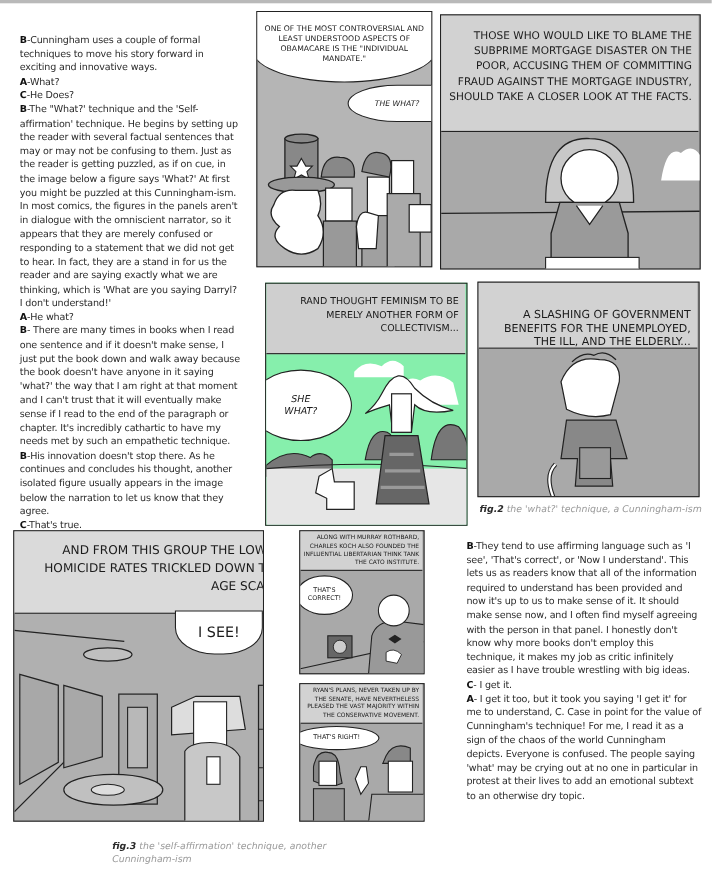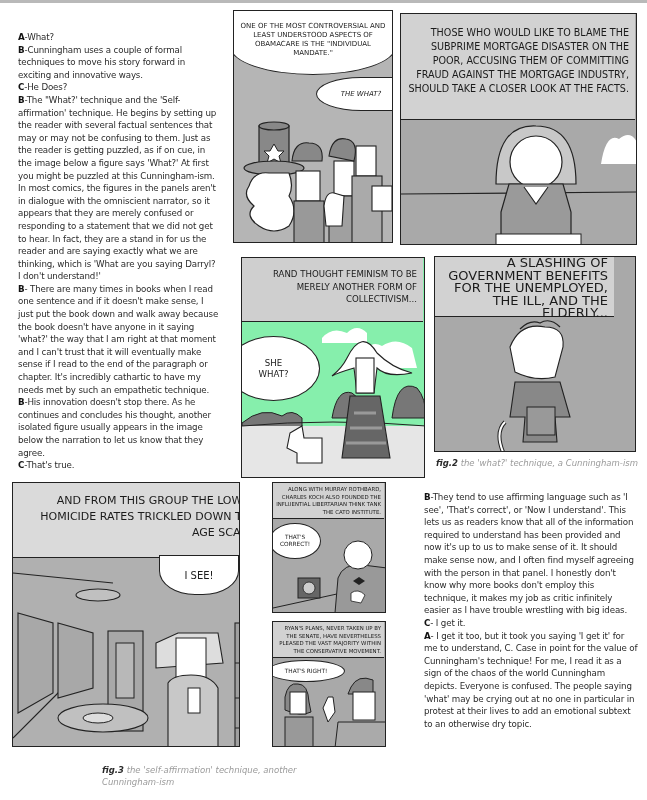--- a/index.html
+++ b/index.html
@@ -17,24 +17,25 @@
   .fig { position:absolute; font-family:"DejaVu Sans", sans-serif; font-size:8.5px; line-height:12px; color:#9a9a9a; font-style:italic; }
   .fig b { font-style:italic; color:#2a2a2a; font-weight:bold; }
   svg { display:block; }
 </style>
 </head>
 <body>
 
 <div class="topbar"></div>
 
 <div class="text" style="left:18px; top:31px; width:202px;">
+  <p><b>B</b><span>-Cunningham uses a couple of formal techniques to move his story forward in exciting and innovative ways.</span></p>
   <p><b>A</b><span>-What?</span></p>
-  <p><b>B</b><span>-Cunningham uses a couple of formal techniques to move his story forward in exciting and innovative ways.</span></p>
   <p><b>C</b><span>-He Does?</span></p>
   <p><b>B</b><span>-The "What?' technique and the 'Self-affirmation' technique. He begins by setting up the reader with several factual sentences that may or may not be confusing to them. Just as the reader is getting puzzled, as if on cue, in the image below a figure says 'What?' At first you might be puzzled at this Cunningham-ism. In most comics, the figures in the panels aren't in dialogue with the omniscient narrator, so it appears that they are merely confused or responding to a statement that we did not get to hear. In fact, they are a stand in for us the reader and are saying exactly what we are thinking, which is 'What are you saying Darryl? I don't understand!'</span></p>
+  <p><b>A</b><span>-He what?</span></p>
   <p><b>B</b><span>- There are many times in books when I read one sentence and if it doesn't make sense, I just put the book down and walk away because the book doesn't have anyone in it saying 'what?' the way that I am right at that moment and I can't trust that it will eventually make sense if I read to the end of the paragraph or chapter. It's incredibly cathartic to have my needs met by such an empathetic technique.</span></p>
   <p><b>B</b><span>-His innovation doesn't stop there. As he continues and concludes his thought, another isolated figure usually appears in the image below the narration to let us know that they agree.</span></p>
   <p><b>C</b><span>-That's true.</span></p>
 </div>
 
 <div class="panel" style="left:233px; top:10px; width:160px; height:233px; background:#b5b5b5;">
   <div class="bubble" style="left:-4px; top:-30px; width:166px; height:94px; border-radius:0 0 50% 50% / 0 0 30% 30%; font-size:7px; line-height:9px; padding:30px 8px 6px;">
     <span>One of the most controversial and least understood aspects of Obamacare is the "individual mandate."</span>
   </div>
   <div class="bubble" style="left:82px; top:66px; width:90px; height:34px; border-radius:50% 0 0 50% / 50% 0 0 50%; font-size:7px;font-style:italic;">
@@ -85,27 +86,27 @@
     <path d="M90 160 Q95 130 110 135 Q120 140 115 160 Z" fill="#777" stroke="#222" stroke-width="1"></path>
     <path d="M150 160 Q155 120 175 130 Q184 140 184 160 Z" fill="#777" stroke="#222" stroke-width="1"></path>
     <rect x="0" y="168" width="184" height="53" fill="#e6e6e6"></rect>
     <path d="M0 168 Q90 160 184 168" stroke="#222" stroke-width="1" fill="none"></path>
     <path d="M105 100 Q120 70 135 95 Q150 110 170 115 Q145 120 135 110 L132 135 L115 135 L112 110 Q95 115 90 118 Q100 110 105 100Z" fill="#fff" stroke="#222" stroke-width="1.1"></path>
     <rect x="114" y="100" width="18" height="35" fill="#fff" stroke="#222" stroke-width="1.1"></rect>
     <path d="M108 138 L138 138 L148 200 L100 200 Z" fill="#666" stroke="#222" stroke-width="1.1"></path>
     <path d="M112 155 L134 155 M108 170 L140 170 M104 185 L144 185" stroke="#999" stroke-width="3"></path>
     <path d="M48 175 L60 168 L62 180 L80 180 L80 205 L55 205 L55 195 L45 190 Z" fill="#fff" stroke="#222" stroke-width="1.1"></path>
   </svg>
-  <div class="bubble" style="left:-15px; top:78px; width:93px; height:65px; font-size:8.6px; line-height:11px;">
+  <div class="bubble" style="left:-15px; top:78px; width:93px; height:65px; font-size:8.6px; line-height:11px;font-style:italic;">
     <span style="max-width:40px;">She what?</span>
   </div>
 </div>
 
 <div class="panel" style="left:434px; top:256px; width:202px; height:196px;">
-  <div class="caption-box" style="left:0; top:0; width:179px; height:60px; font-size:13px; line-height:12.5px; padding:0 6px 0;">
+  <div class="caption-box" style="left:0; top:0; width:199px; height:60px; font-size:10px; line-height:12.5px; padding:24px 6px 0;">
     <span>A slashing of government benefits for the unemployed, the ill, and the elderly...</span>
   </div>
   <svg width="202" height="196" style="position:absolute;left:0;top:0;">
     <path d="M75 90 Q85 65 110 70 Q130 70 128 90 L120 120 Q100 125 80 115 Z" fill="#fff" stroke="#222" stroke-width="1.1"></path>
     <path d="M85 72 Q95 62 105 66 Q115 60 125 70" fill="none" stroke="#222" stroke-width="1.2"></path>
     <path d="M80 125 L125 125 L135 160 L120 160 L122 185 L88 185 L90 160 L75 160 Z" fill="#888" stroke="#222" stroke-width="1.1"></path>
     <rect x="92" y="150" width="28" height="28" fill="#999" stroke="#222" stroke-width="1"></rect>
     <path d="M70 165 Q60 175 68 195" stroke="#222" stroke-width="4" fill="none"></path>
     <path d="M70 165 Q60 175 68 195" stroke="#fff" stroke-width="2" fill="none"></path>
   </svg>
@@ -127,21 +128,21 @@
     <ellipse cx="85" cy="112" rx="22" ry="6" fill="#c0c0c0" stroke="#222" stroke-width="1.1"></ellipse>
     <ellipse cx="90" cy="235" rx="45" ry="14" fill="#c0c0c0" stroke="#222" stroke-width="1.1"></ellipse>
     <ellipse cx="85" cy="235" rx="15" ry="5" fill="#ddd" stroke="#222" stroke-width="1"></ellipse>
     <path d="M143 160 L165 150 L205 150 L210 180 L143 185 Z" fill="#ddd" stroke="#222" stroke-width="1.1"></path>
     <rect x="163" y="155" width="30" height="40" fill="#fff" stroke="#222" stroke-width="1"></rect>
     <path d="M155 200 Q160 192 178 192 Q198 192 205 205 L205 265 L155 265 Z" fill="#c8c8c8" stroke="#222" stroke-width="1.1"></path>
     <rect x="175" y="205" width="12" height="25" fill="#fff" stroke="#222" stroke-width="1"></rect>
     <rect x="222" y="140" width="31" height="125" fill="#a0a0a0" stroke="#222" stroke-width="1.1"></rect>
     <path d="M222 180 L253 180 M222 215 L253 215 M222 245 L253 245" stroke="#222" stroke-width="1"></path>
   </svg>
-  <div class="bubble" style="left:146px; top:72px; width:80px; height:40px; border-radius:0 0 45% 45% / 0 0 60% 60%; font-size:10px;">
+  <div class="bubble" style="left:146px; top:72px; width:80px; height:40px; border-radius:0 0 45% 45% / 0 0 60% 60%; font-size:13px;">
     <span>I see!</span>
   </div>
 </div>
 
 <div class="fig" style="left:68px; top:764px; width:200px;margin-left:34px;">
   <b>fig.3</b> <span>the 'self-affirmation' technique, another Cunningham-ism</span>
 </div>
 
 <div class="panel" style="left:272px; top:482px; width:114px; height:131px;">
   <div class="caption-box" style="left:0; top:0; width:111px; height:36px; font-size:5.4px; line-height:7.5px; padding:3px 3px 0;">

